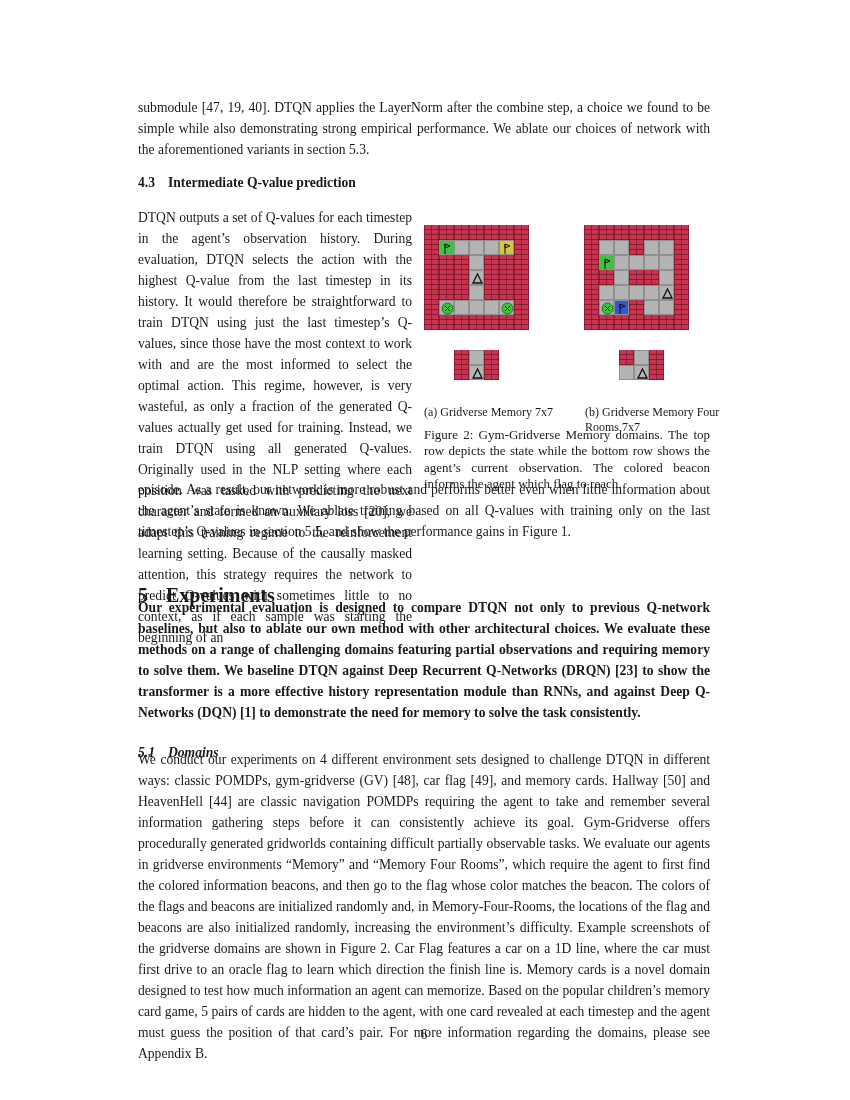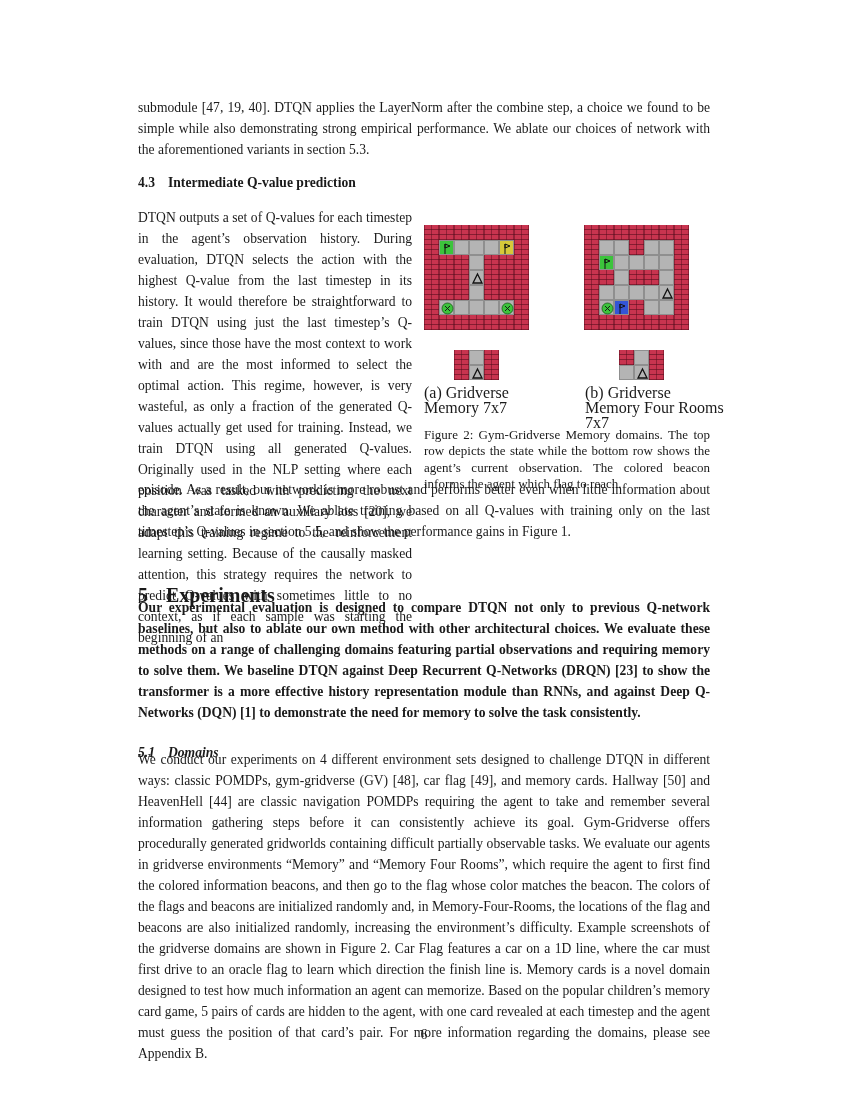--- a/index.html
+++ b/index.html
@@ -31,21 +31,21 @@
   }
   .floor { background: #b4b4b4; border: 0.5px solid #8f8f8f; }
   .flag-green { background: #3cc43c; }
   .flag-yellow { background: #d6c83a; }
   .flag-blue { background: #3355d6; }
   .icon-g { position: absolute; left: 0; top: 0; width: 15px; height: 15px; }
   .top-a { left: 0; top: 0; grid-template-columns: repeat(7, 15px); }
   .top-b { left: 160px; top: 0; grid-template-columns: repeat(7, 15px); }
   .obs-a { left: 30px; top: 125px; grid-template-columns: repeat(3, 15px); }
   .obs-b { left: 195px; top: 125px; grid-template-columns: repeat(3, 15px); }
-  .sub-caption { position: absolute; top: 160px; font-size: 16px; line-height: 15px; width: 140px; }
+  .sub-caption { position: absolute; top: 180px; font-size: 12px; line-height: 15px; width: 140px; }
   .sub-a { left: 0; }
   .sub-b { left: 161px; }
   .fig-caption { position: absolute; top: 202px; left: 0; width: 286px; font-size: 13px; line-height: 16.4px; text-align: justify; }
 </style>
 </head>
 <body>
 
 <div class="page">
   <p class="para-top">submodule [47, 19, 40]. DTQN applies the LayerNorm after the combine step, a choice we found to be simple while also demonstrating strong empirical performance. We ablate our choices of network with the aforementioned variants in section 5.3.</p>
 

